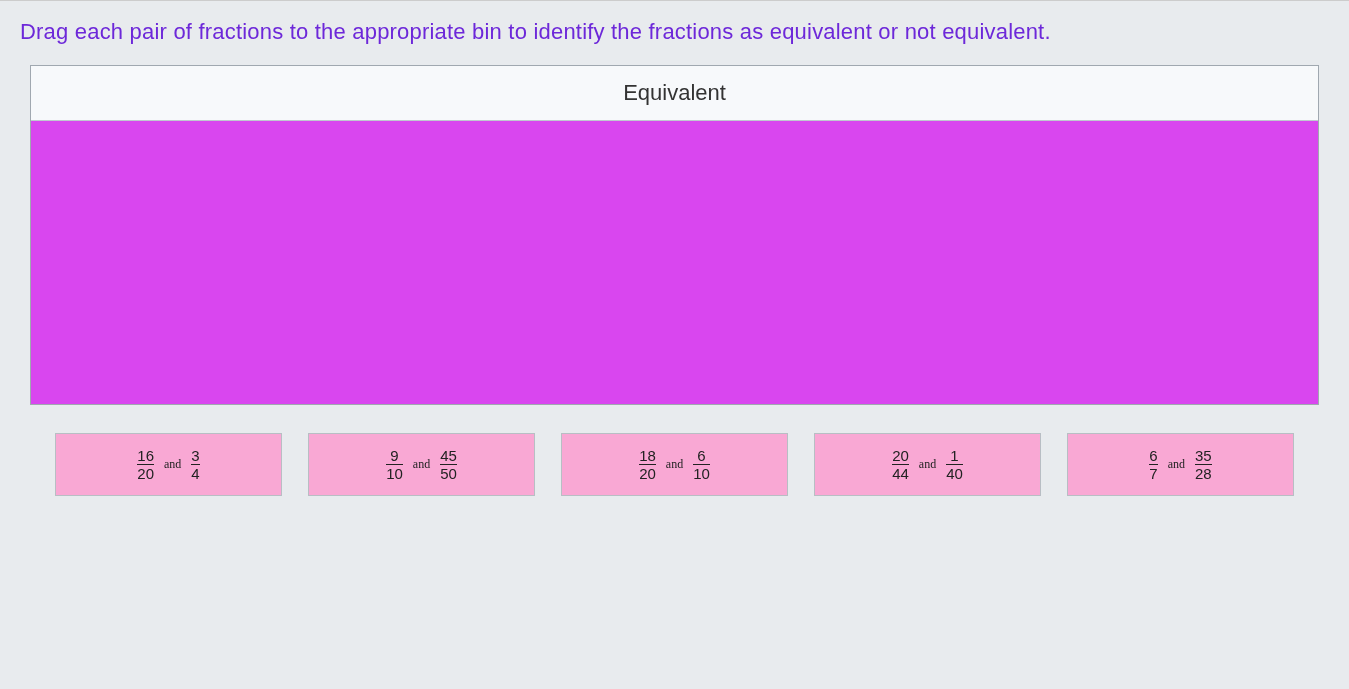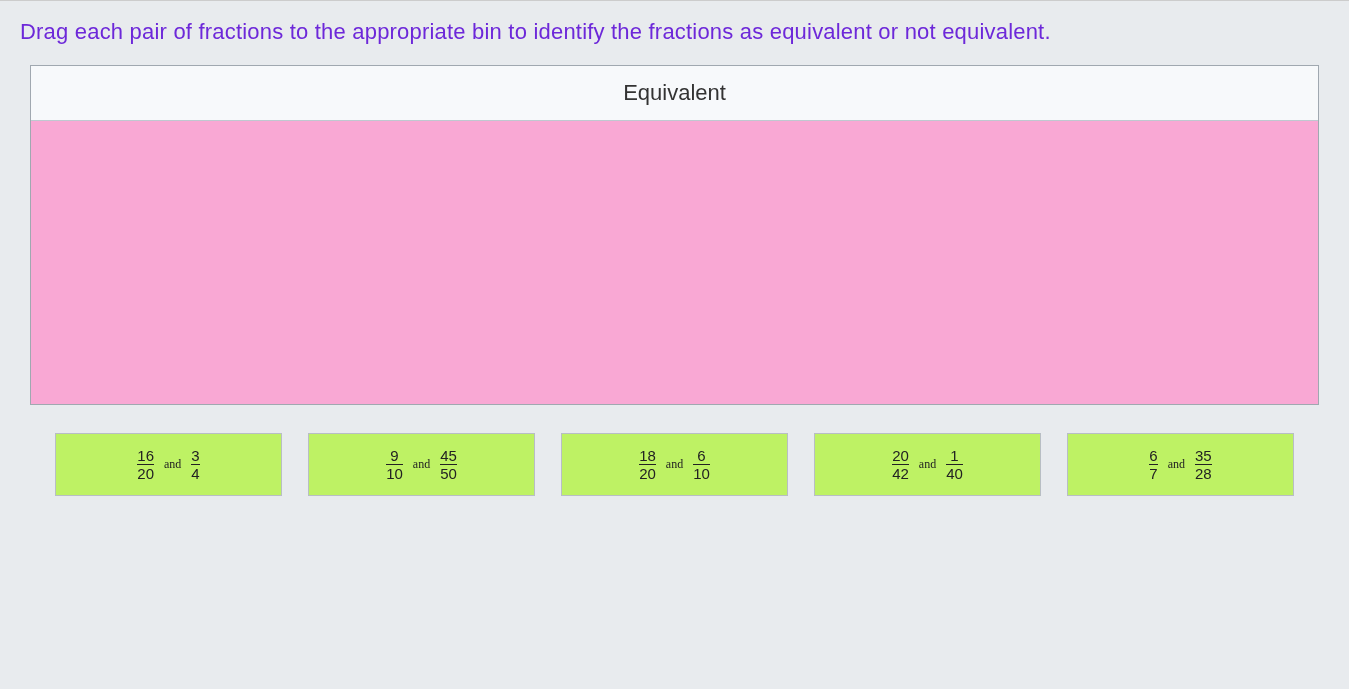--- a/index.html
+++ b/index.html
@@ -19,21 +19,21 @@
     background: #e8ebee;
     letter-spacing: 0.2px;
   }
   .bins-wrapper {
     display: flex;
     gap: 14px;
     padding: 10px 30px 0 30px;
   }
   .bin {
     flex: 1;
-    background: #f9a8d4;
+    background: #d946ef;
     border: 1px solid #a0a8b0;
     height: 340px;
     overflow: hidden;
   }
   .bin-header {
     background: #f7f9fb;
     color: #333;
     font-size: 22px;
     text-align: center;
     padding: 14px 0;
@@ -42,21 +42,21 @@
   .bin-dropzone {
     height: calc(100% - 54px);
   }
   .cards-row {
     display: flex;
     gap: 26px;
     padding: 28px 55px 0 55px;
     justify-content: space-between;
   }
   .card {
-    background: #bef264;
+    background: #f9a8d4;
     border: 1px solid #b8bec4;
     padding: 14px 8px;
     flex: 1;
     max-width: 230px;
     display: flex;
     align-items: center;
     justify-content: center;
     font-size: 18px;
     color: #222;
     cursor: grab;
@@ -131,21 +131,21 @@
     <span class="and-word">and</span>
     <span class="fraction">
       <span class="num">6</span>
       <span class="den">10</span>
     </span>
   </div>
 
   <div class="card">
     <span class="fraction">
       <span class="num">20</span>
-      <span class="den">42</span>
+      <span class="den">44</span>
     </span>
     <span class="and-word">and</span>
     <span class="fraction">
       <span class="num">1</span>
       <span class="den">40</span>
     </span>
   </div>
 
   <div class="card">
     <span class="fraction">

